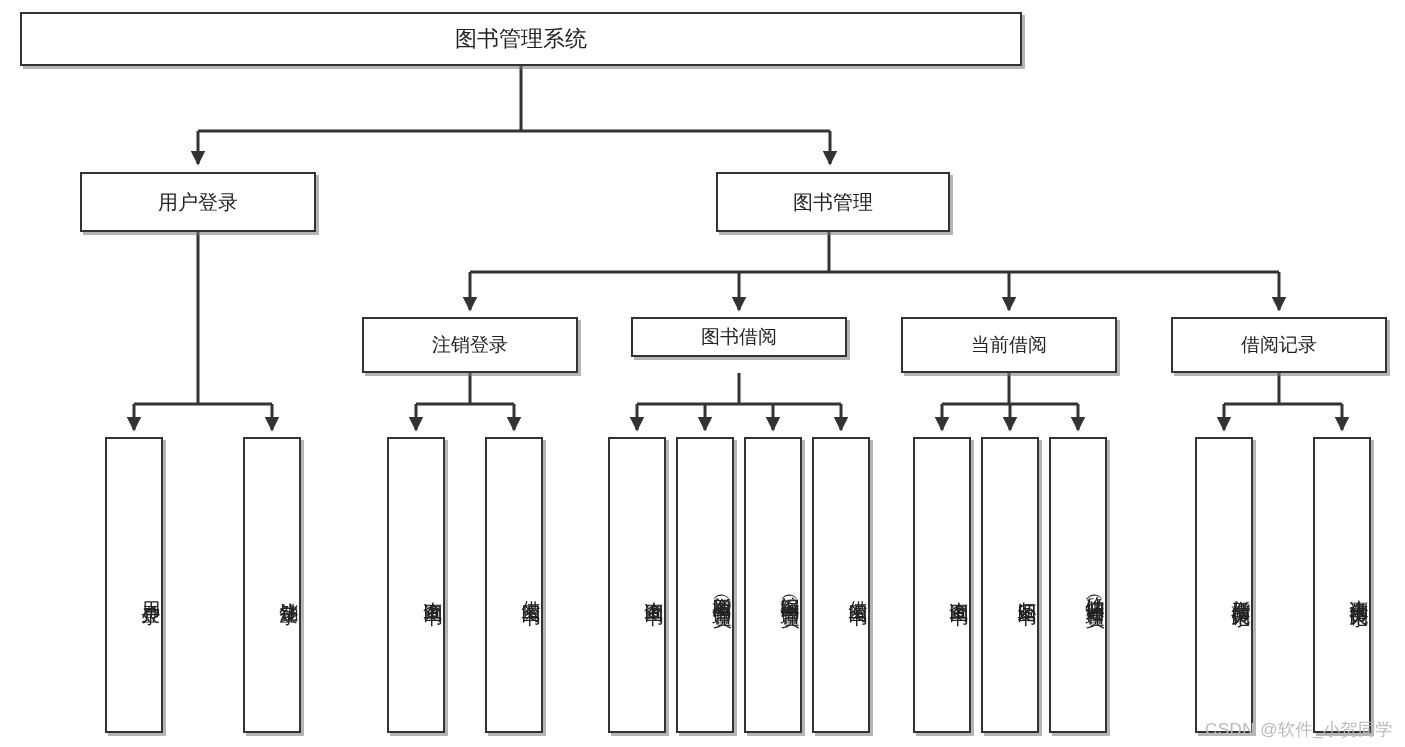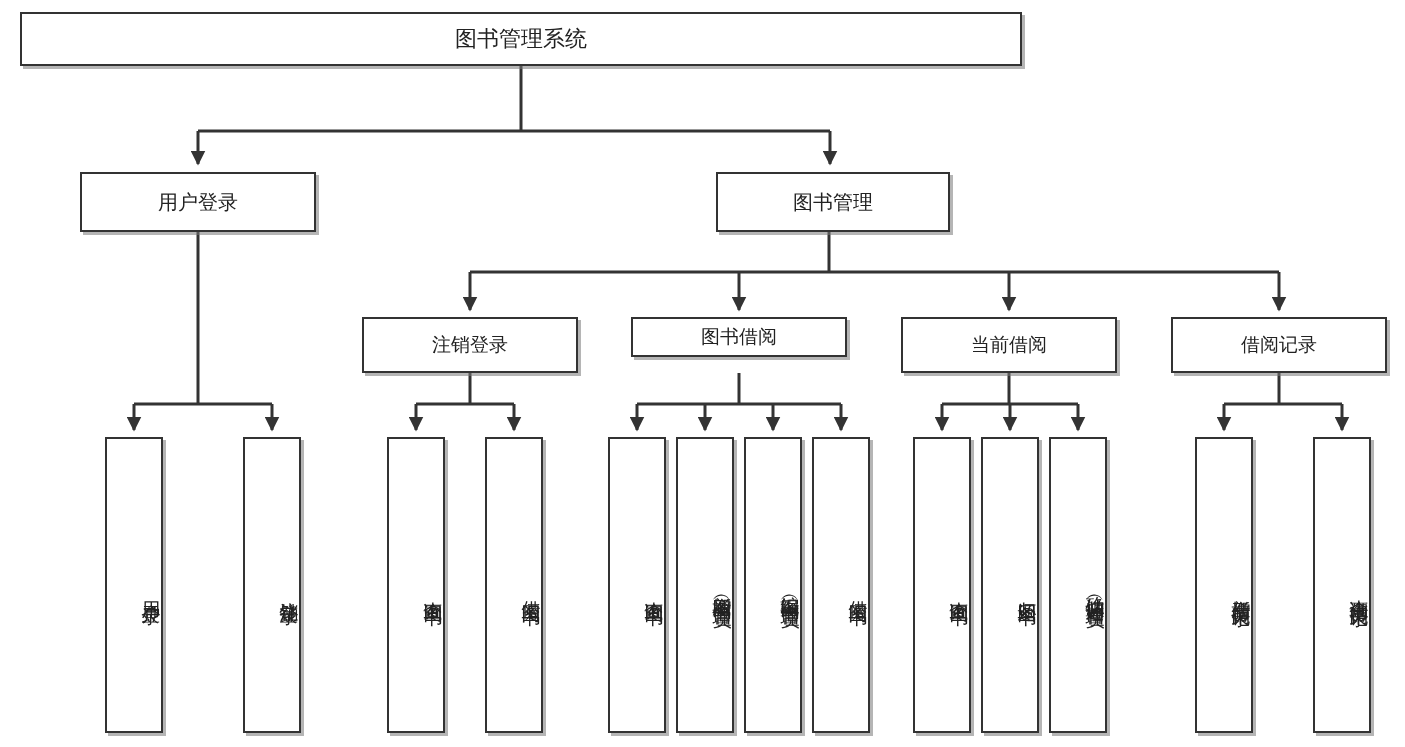--- a/index.html
+++ b/index.html
@@ -181,13 +181,14 @@
         <span class="label">确认归还（管理员）</span>
       </div>
       <div class="node leaf" style="left: 1195px; top: 437px; width: 58px; height: 296px;">
         <span class="label">新增借阅记录</span>
       </div>
       <div class="node leaf" style="left: 1313px; top: 437px; width: 58px; height: 296px;">
         <span class="label">查询借阅记录</span>
       </div>
     </div>
 
+  <div id="watermark">CSDN @软件_小贺同学</div>
 </div>
 
 </body></html>

